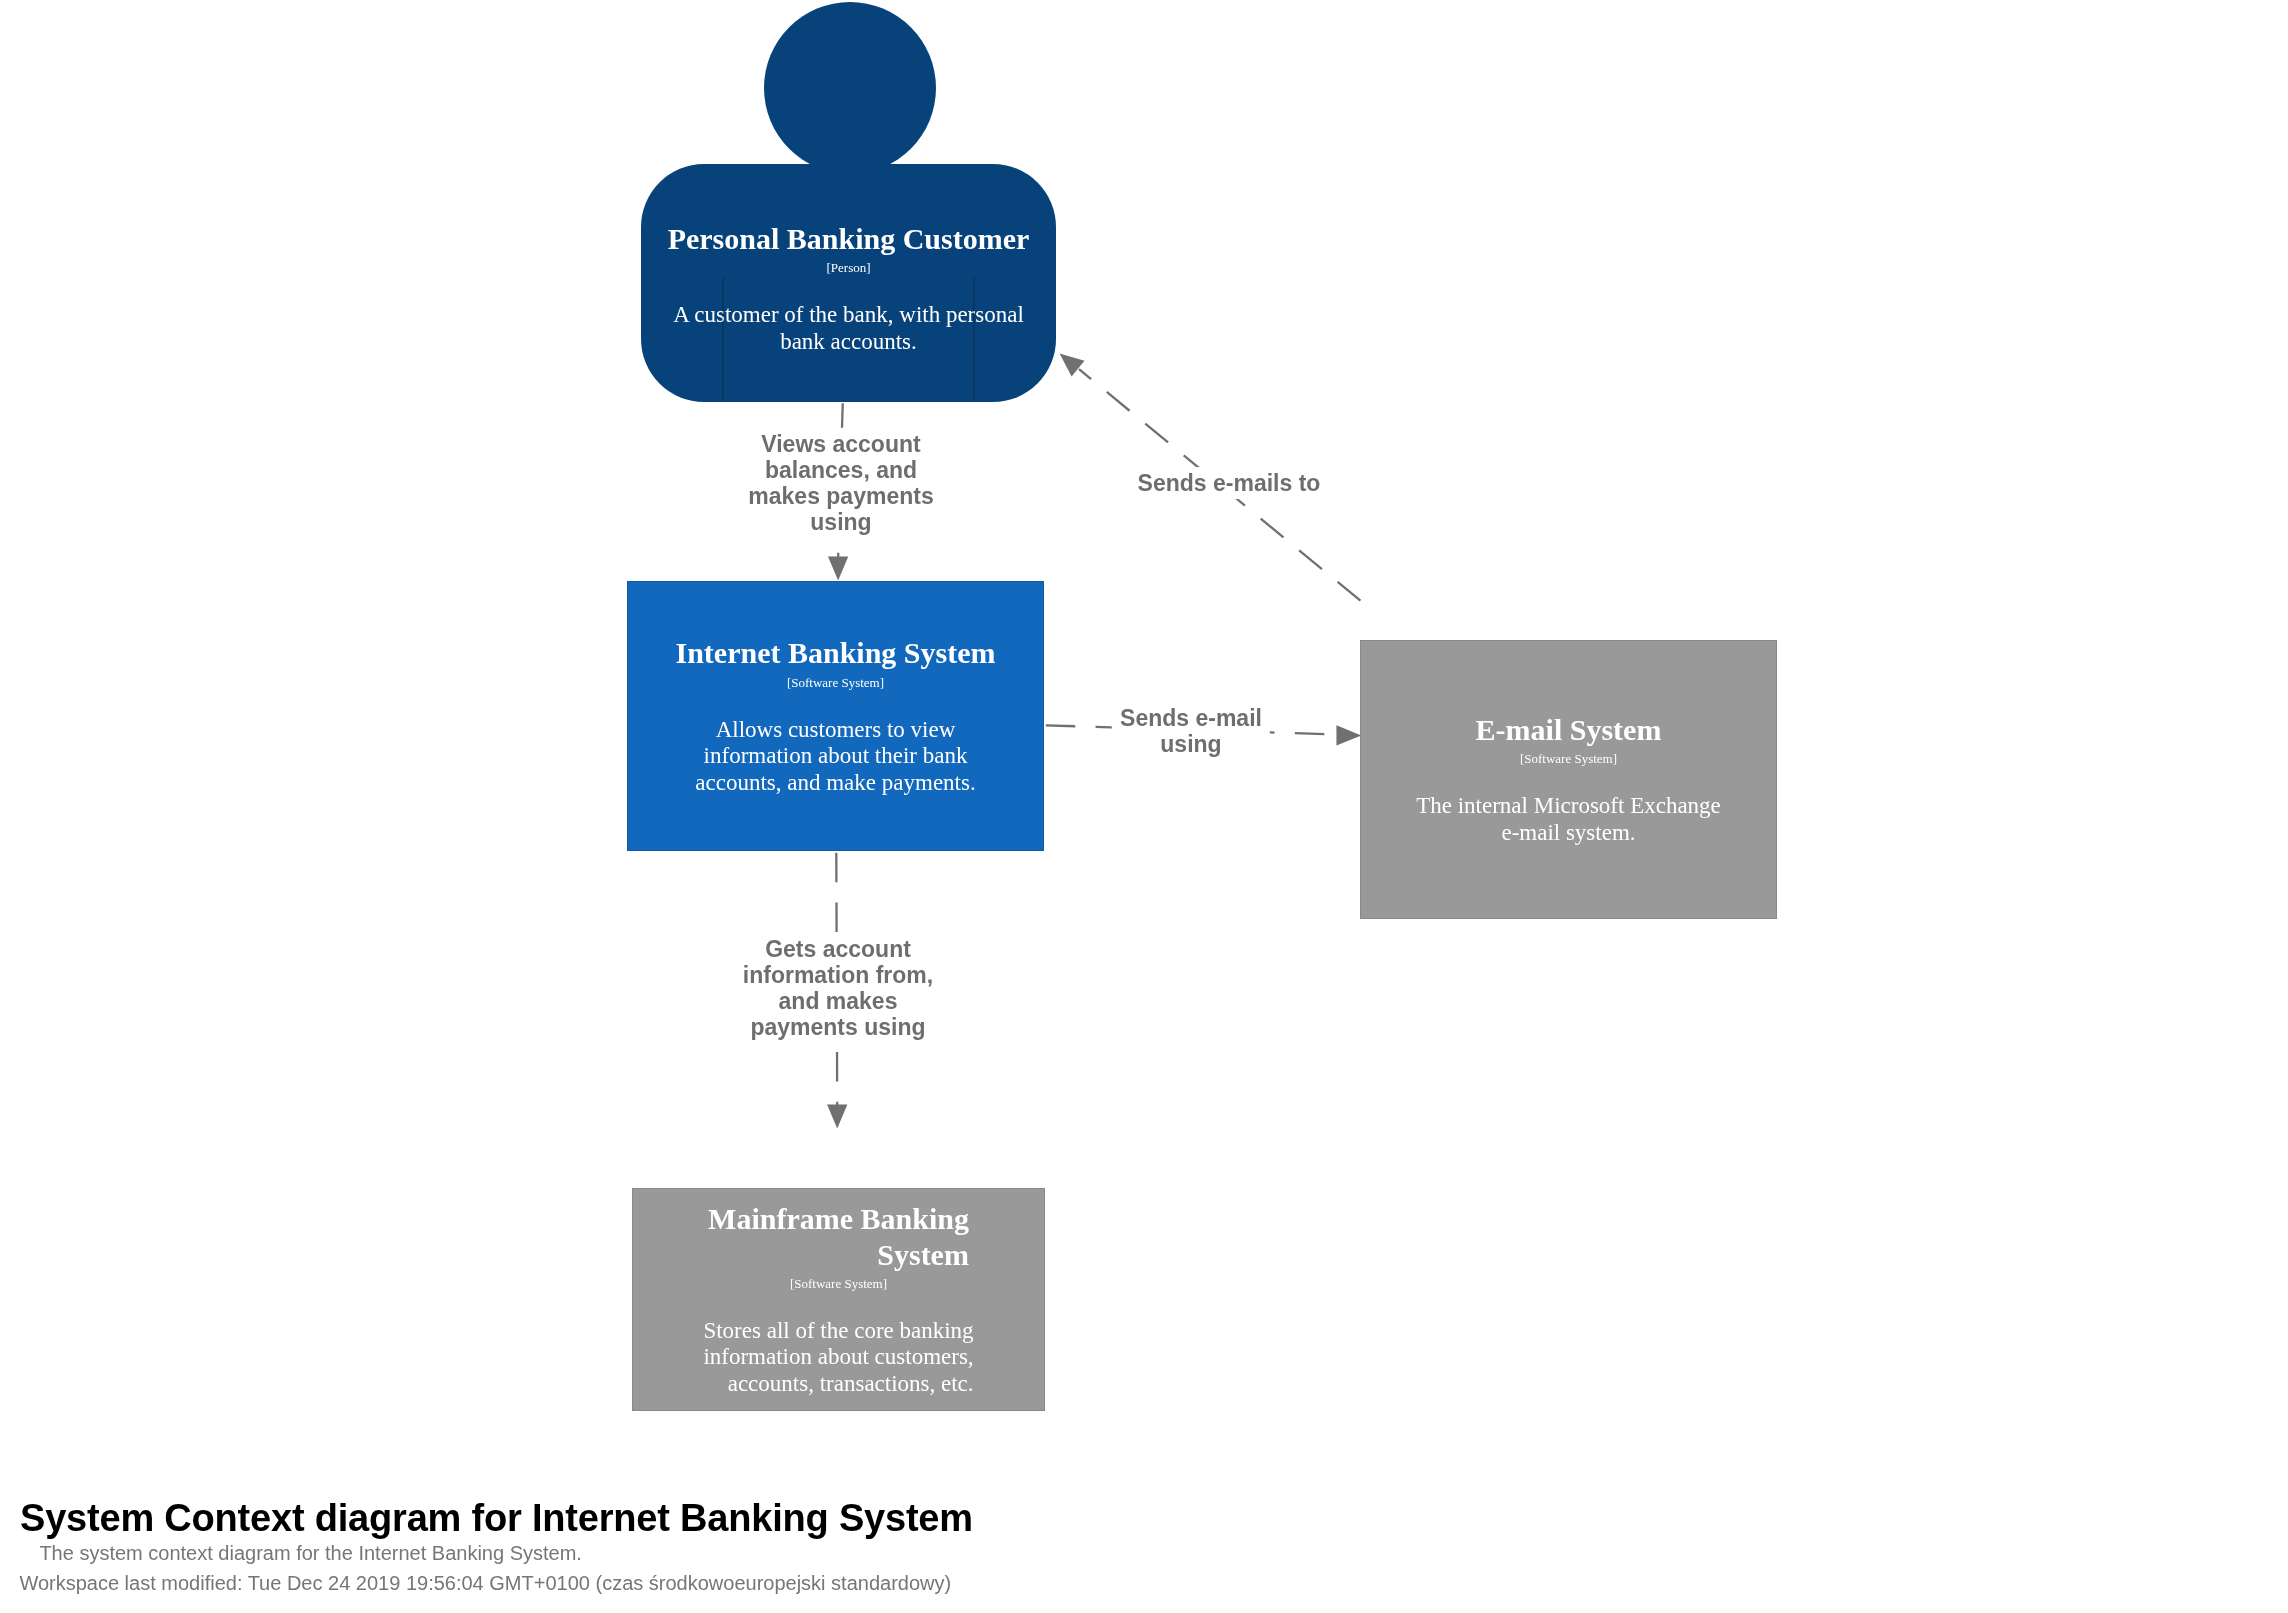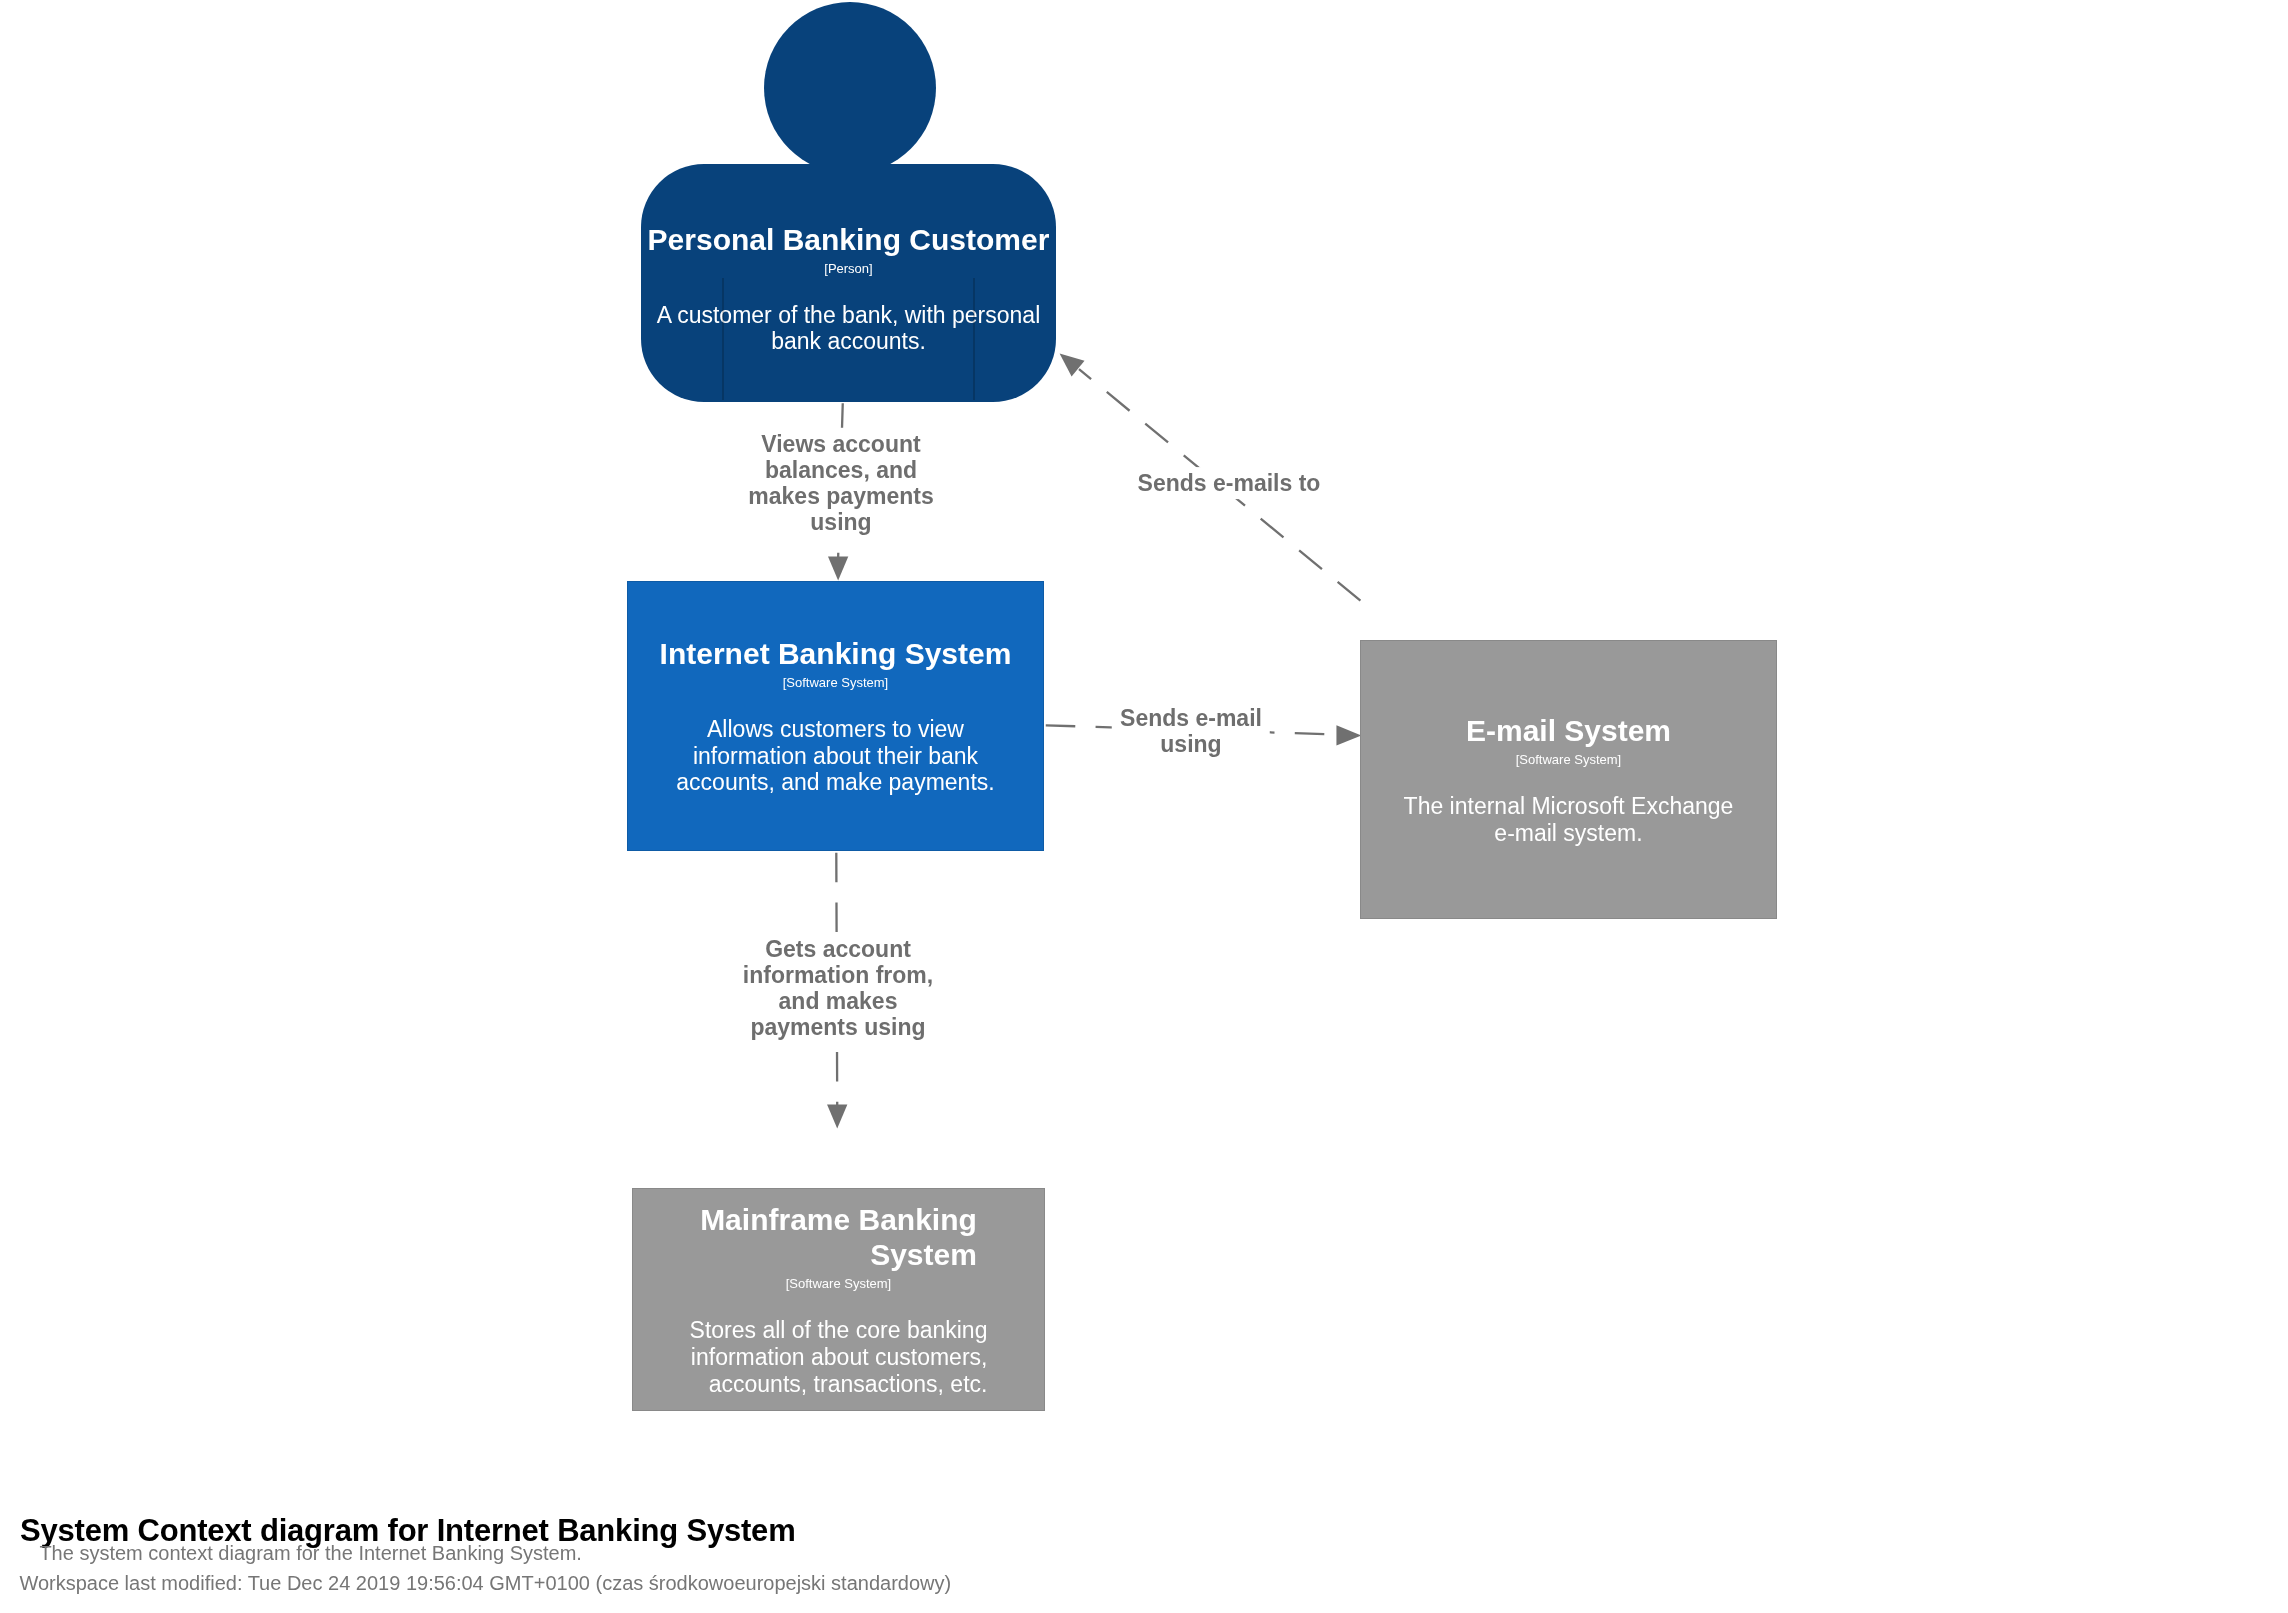--- a/index.html
+++ b/index.html
@@ -31,21 +31,21 @@
     color:var(--edge-label-color);
     font-weight:bold;font-size:23px;line-height:1.14;
     text-align:center;white-space:pre-line;
     padding:2.8px 8.3px;
   }
 
   .node{position:absolute;cursor:pointer;}
   .node-box{
     position:absolute;box-sizing:border-box;
     display:flex;flex-direction:column;align-items:center;justify-content:center;
-    text-align:center;color:var(--node-text);
+    text-align:center;color:var(--node-text);font-family:Liberation Serif, serif;
   }
   .node-title{font-weight:bold;font-size:30px;line-height:1.18;white-space:pre-line;}
   .node-type{font-size:13px;margin-top:3.7px;}
   .node-desc{font-size:23px;line-height:1.16;margin-top:26px;white-space:pre-line;}
 
   
   .person-head{
     position:absolute;left:123px;top:0;width:172px;height:172px;border-radius:50%;
     background:var(--person-fill);
   }
@@ -62,22 +62,22 @@
   .person-arm.right{right:81px;}
 
   
   .box-ibs{left:627px;top:581px;width:417px;height:270px;background:var(--system-fill);border:1.8px solid rgba(0,0,0,0.12);}
   .box-email{left:1360px;top:600px;width:417px;height:279px;background:var(--external-fill);border:1.8px solid rgba(0,0,0,0.10);margin-top:40px;}
   .box-mainframe{left:632px;top:1188px;width:413px;height:223px;background:var(--external-fill);border:1.8px solid rgba(0,0,0,0.10);text-align:right;}
 
   
   .footer-title{
     position:absolute;left:20px;top:1497px;
-    font-size:31px;font-weight:bold;color:var(--footer-title-color);
-    letter-spacing:-0.2px;white-space:nowrap;margin-top:16px;
+    font-size:38px;font-weight:bold;color:var(--footer-title-color);
+    letter-spacing:-0.2px;white-space:nowrap;
   }
   .footer-sub{
     position:absolute;left:19.4px;font-size:20px;color:var(--footer-sub-color);white-space:nowrap;
   }
   .footer-sub.line1{top:1542px;margin-left:20px;}
   .footer-sub.line2{top:1572px;}
 </style>
 </head>
 <body>
 

